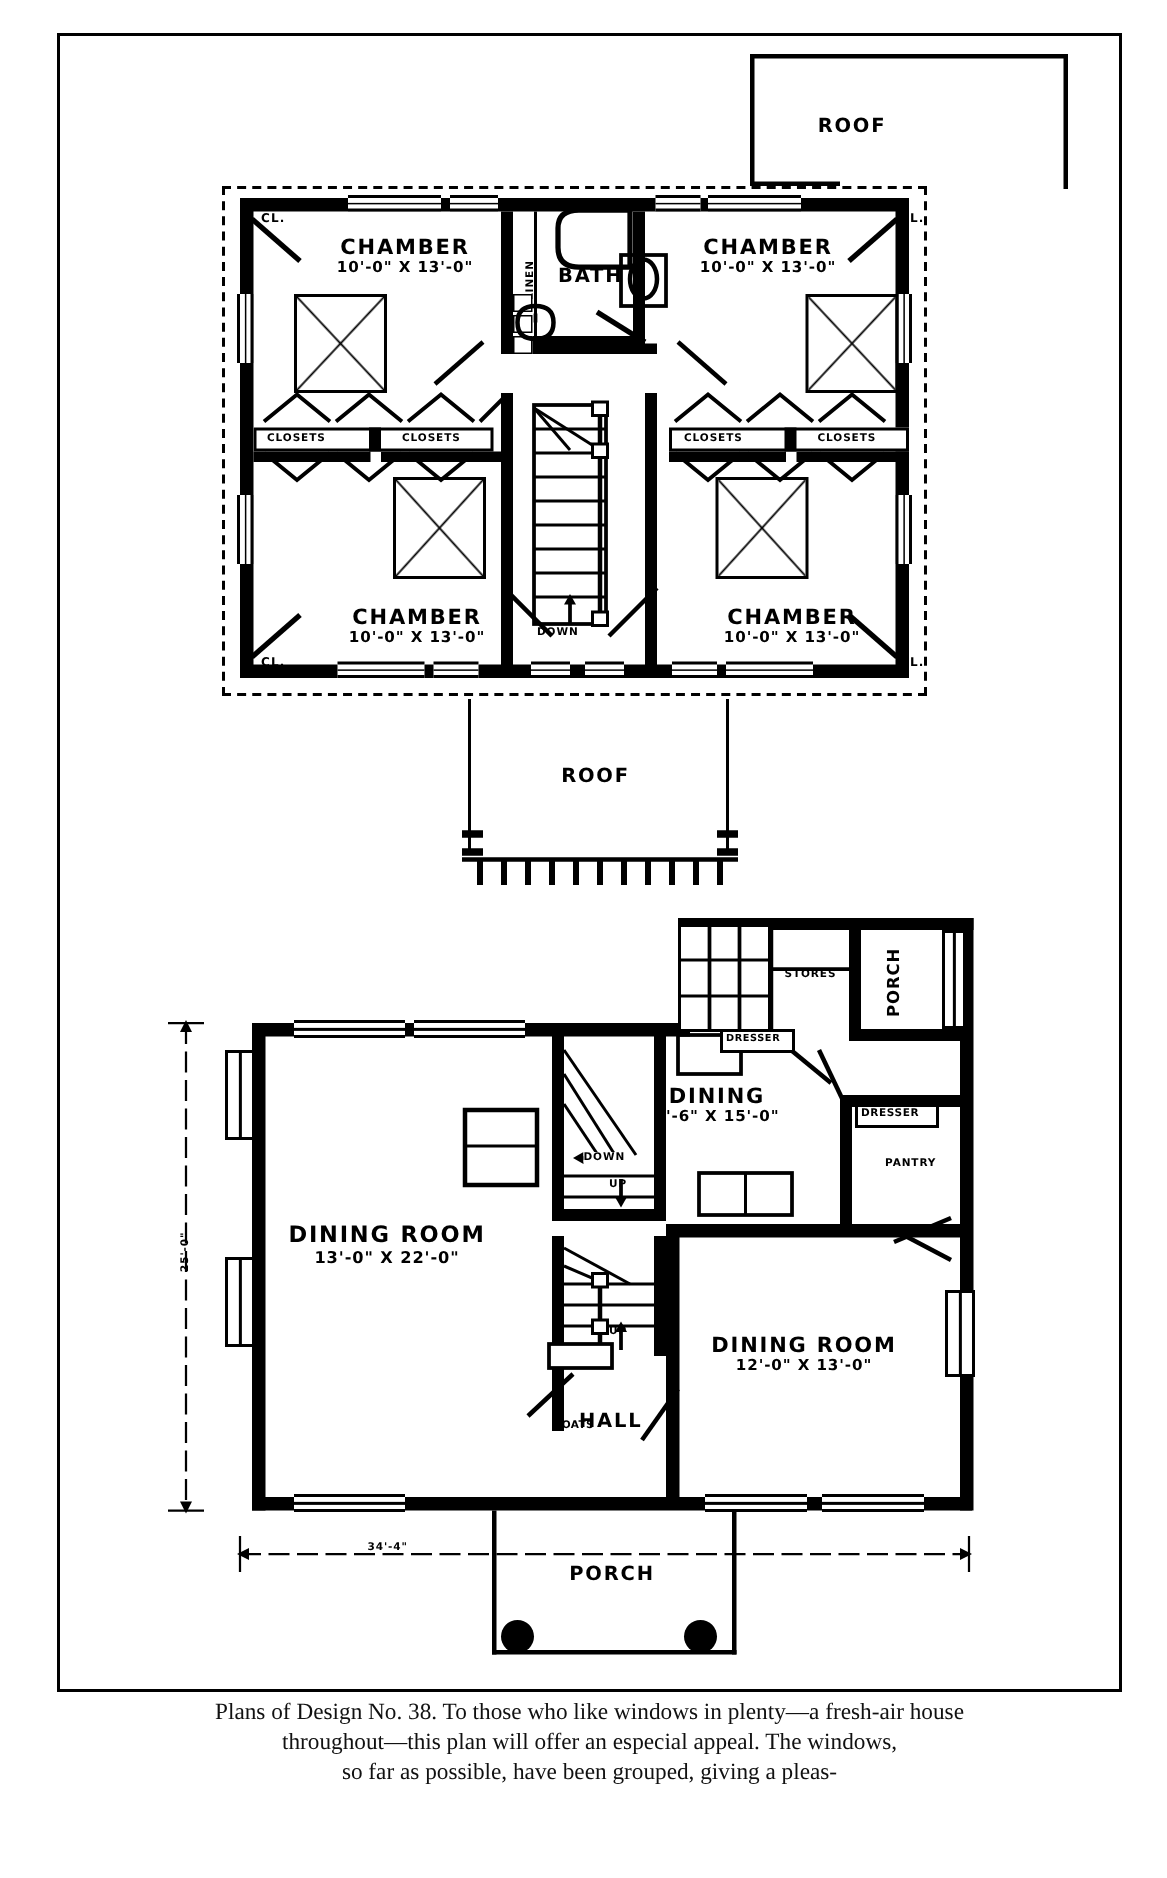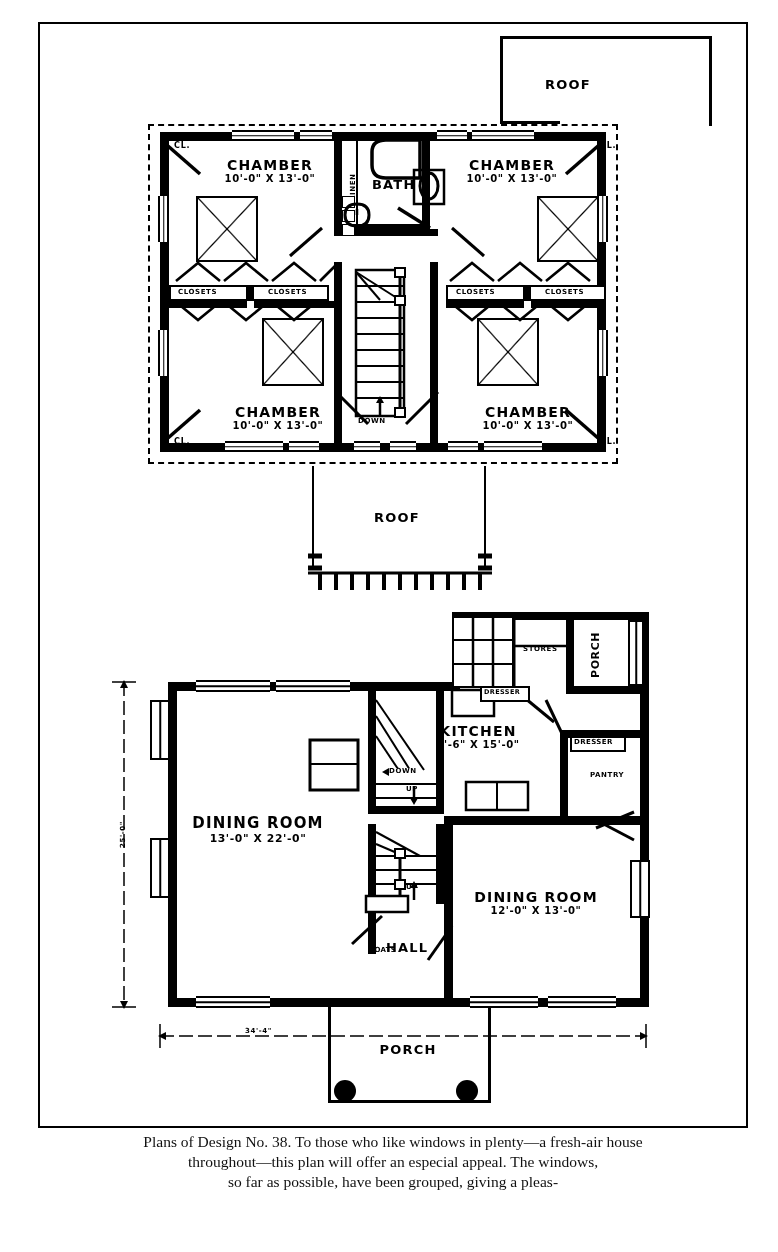--- a/index.html
+++ b/index.html
@@ -292,21 +292,21 @@
     </svg>
     <div class="lbl xs vert" style="left:120px;top:848px;">25'-0"</div>
     <div class="lbl xs" style="left:242px;top:1028px;background:#fff;padding:0 3px;">34'-4"</div>
 
     <div class="lbl ctr" style="left:258px;top:816px;font-size:15px;">
       <span class="nm">DINING ROOM</span>
       <span class="dim">13'-0" X 22'-0"</span>
     </div>
 
     <div class="lbl ctr" style="left:478px;top:724px;font-size:14px;">
-      <span class="nm">KITCHEN</span>
+      <span class="nm">DINING</span>
       <span class="dim">9'-6" X 15'-0"</span>
     </div>
 
     <div class="lbl ctr" style="left:536px;top:890px;font-size:14px;">
       <span class="nm">DINING ROOM</span>
       <span class="dim">12'-0" X 13'-0"</span>
     </div>
 
     <div class="lbl" style="left:374px;top:941px;font-size:13px;margin-left:12px;">HALL</div>
 

